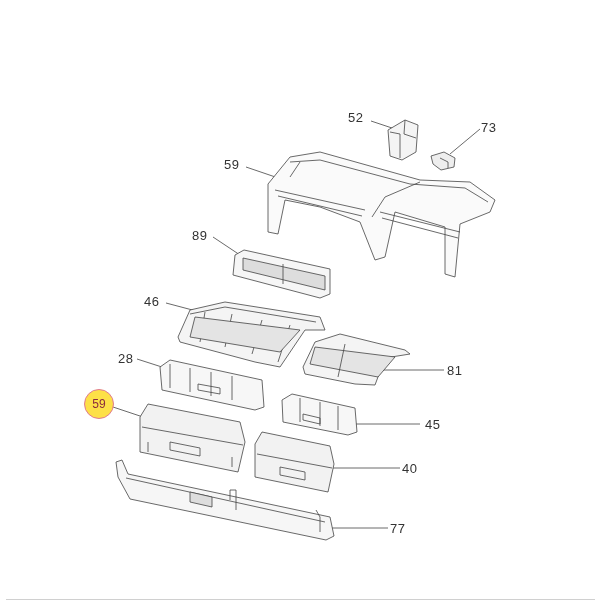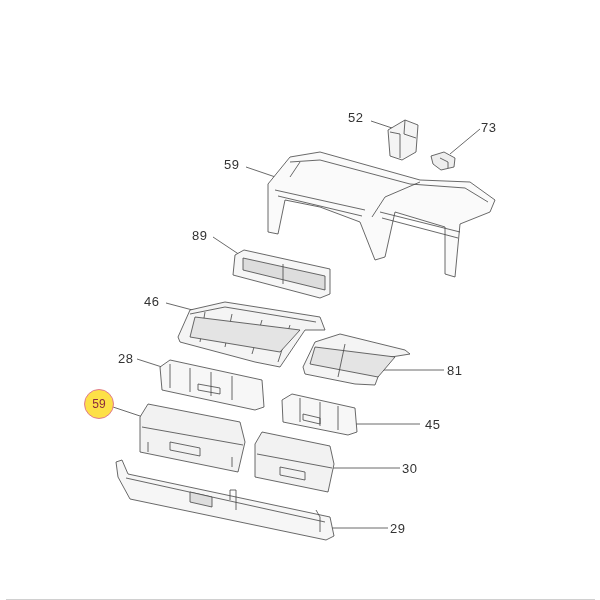--- a/index.html
+++ b/index.html
@@ -115,17 +115,17 @@
 
   <div class="label" style="left:348px;top:99px">52</div>
   <div class="label" style="left:481px;top:109px">73</div>
   <div class="label" style="left:224px;top:146px">59</div>
   <div class="label" style="left:192px;top:217px">89</div>
   <div class="label" style="left:144px;top:283px">46</div>
   <div class="label" style="left:447px;top:352px">81</div>
   <div class="label" style="left:118px;top:340px">28</div>
   <div class="label" style="left:425px;top:406px">45</div>
   <div class="highlight" style="left:84px;top:377px">59</div>
-  <div class="label" style="left:402px;top:450px">30</div>
-  <div class="label" style="left:390px;top:510px">29</div>
+  <div class="label" style="left:402px;top:450px">40</div>
+  <div class="label" style="left:390px;top:510px">77</div>
 
   <div class="scrollbar"></div>
 </div>
 
 </body></html>

